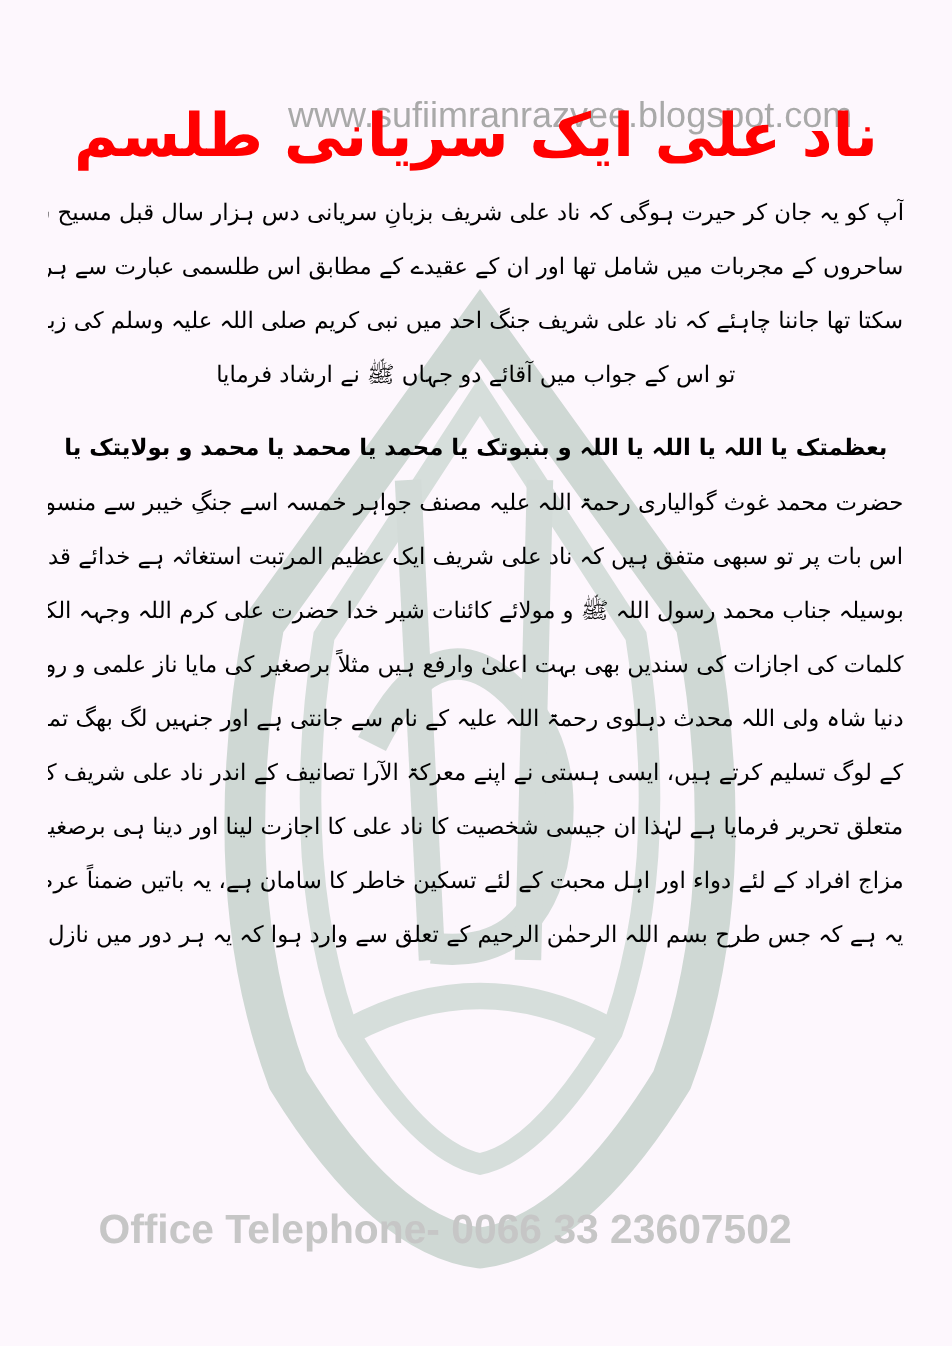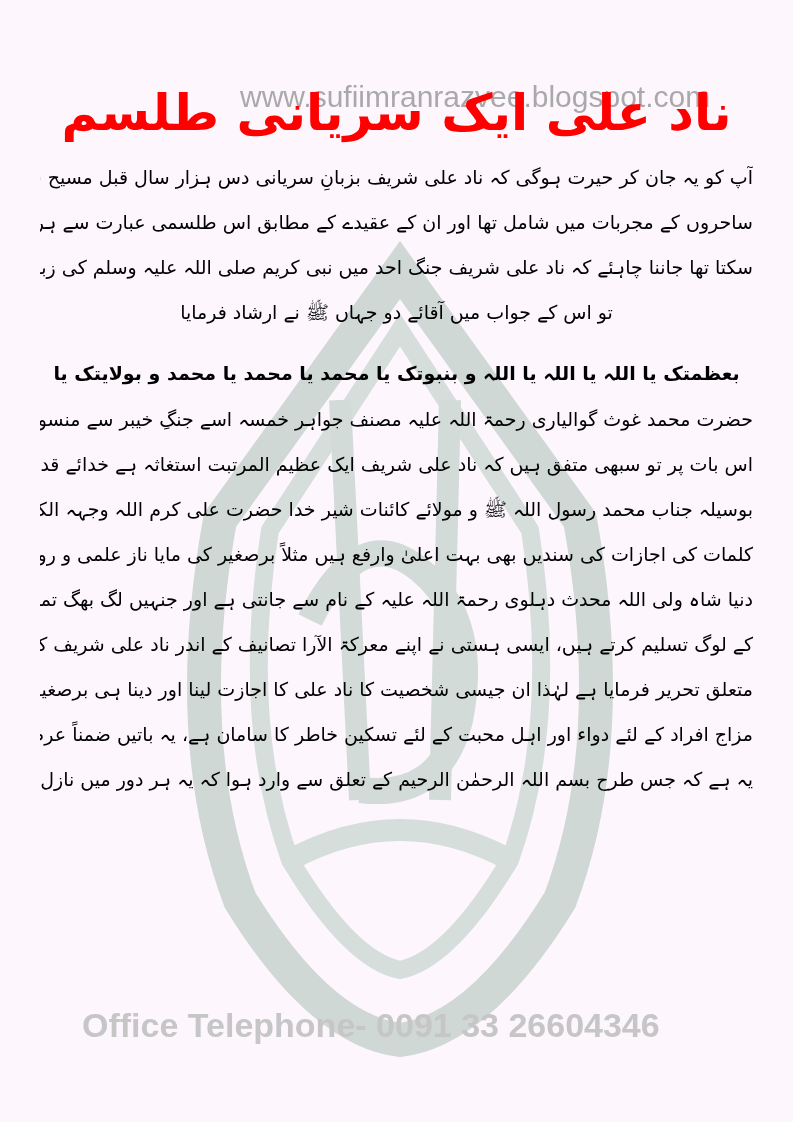--- a/index.html
+++ b/index.html
@@ -112,13 +112,13 @@
   <div class="line">اس بات پر تو سبھی متفق ہیں کہ ناد علی شریف ایک عظیم المرتبت استغاثہ ہے خدائے قدیر کی بارگاہ قدس میں</div>
   <div class="line">بوسیلہ جناب محمد رسول اللہ ﷺ و مولائے کائنات شیر خدا حضرت علی کرم اللہ وجہہ الکریم، اور ان متبرک</div>
   <div class="line">کلمات کی اجازات کی سندیں بھی بہت اعلیٰ وارفع ہیں مثلاً برصغیر کی مایا ناز علمی و روحانی شخصیت جنہیں</div>
   <div class="line">دنیا شاہ ولی اللہ محدث دہلوی رحمۃ اللہ علیہ کے نام سے جانتی ہے اور جنہیں لگ بھگ تمام مکاتیبِ فکر</div>
   <div class="line">کے لوگ تسلیم کرتے ہیں، ایسی ہستی نے اپنے معرکۃ الآرا تصانیف کے اندر ناد علی شریف کی اجازت کے</div>
   <div class="line">متعلق تحریر فرمایا ہے لہٰذا ان جیسی شخصیت کا ناد علی کا اجازت لینا اور دینا ہی برصغیر ہند پاک کے وہمی و شکی</div>
   <div class="line">مزاج افراد کے لئے دواء اور اہل محبت کے لئے تسکین خاطر کا سامان ہے، یہ باتیں ضمناً عرض کر دی کہنا</div>
   <div class="line">یہ ہے کہ جس طرح بسم اللہ الرحمٰن الرحیم کے تعلق سے وارد ہوا کہ یہ ہر دور میں نازل ہوتا رہا اور پھر اٹھا لیا</div>
 </div>
 
-<div class="watermark-phone">Office Telephone- 0091 33 26604346</div>
+<div class="watermark-phone">Office Telephone- 0066 33 23607502</div>
 
 </body></html>

